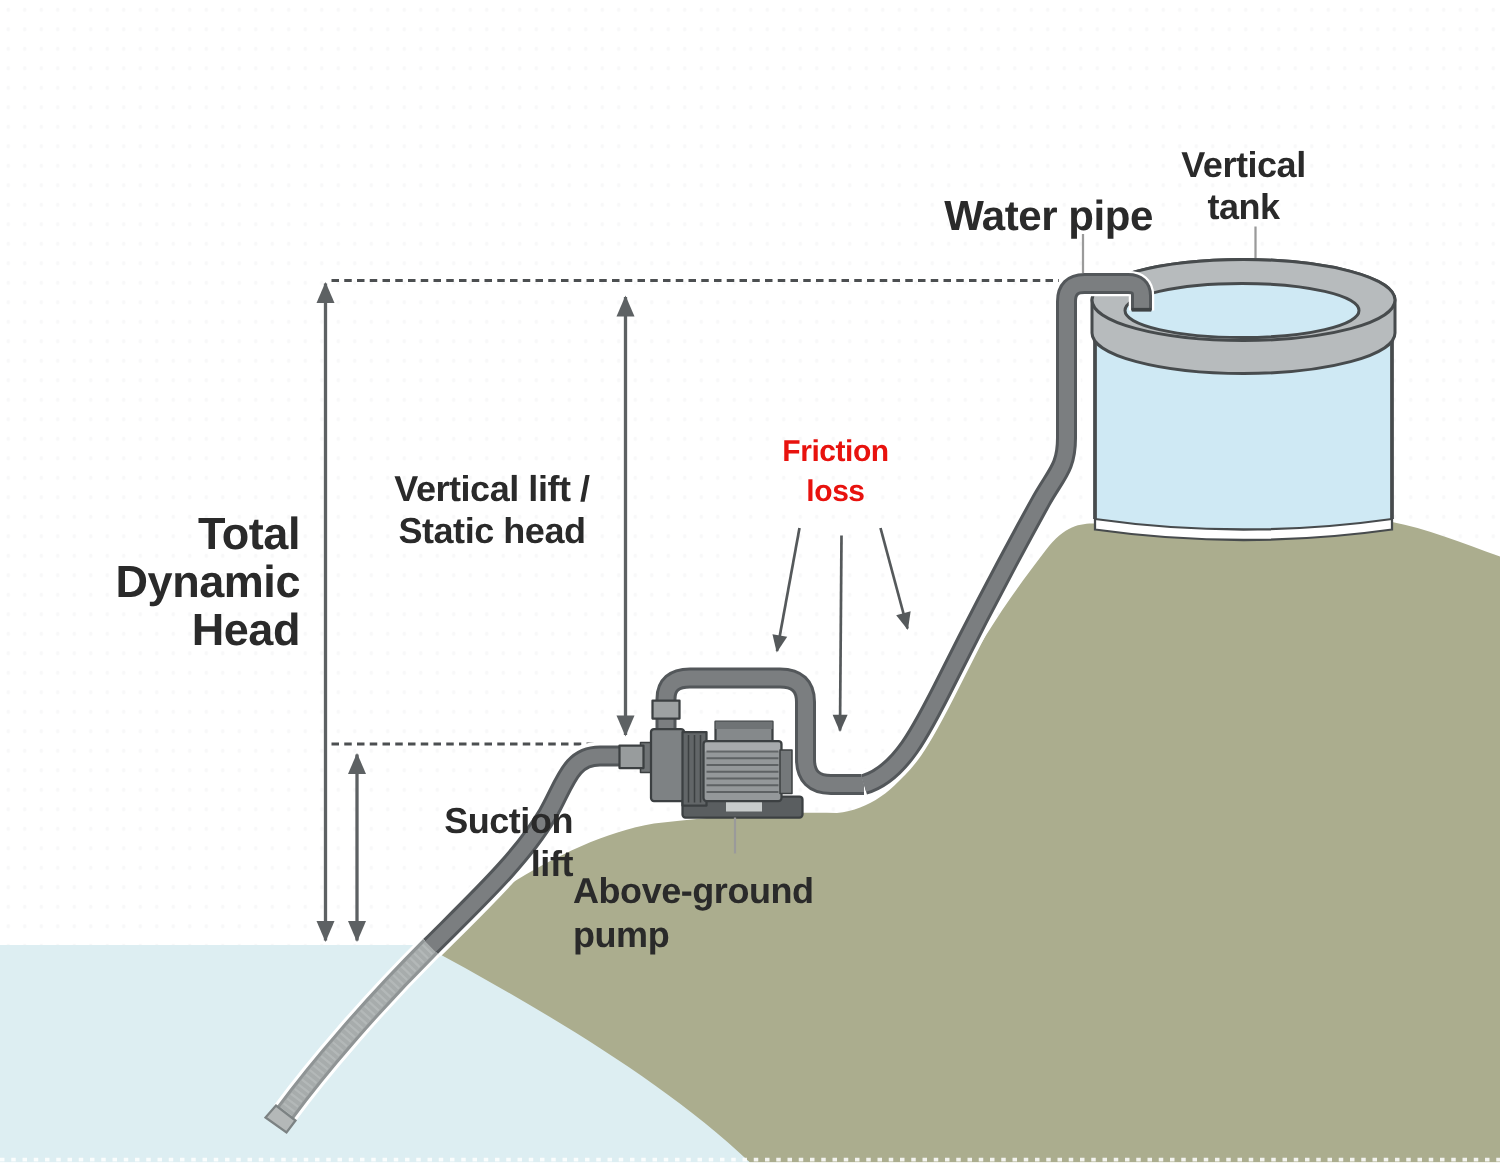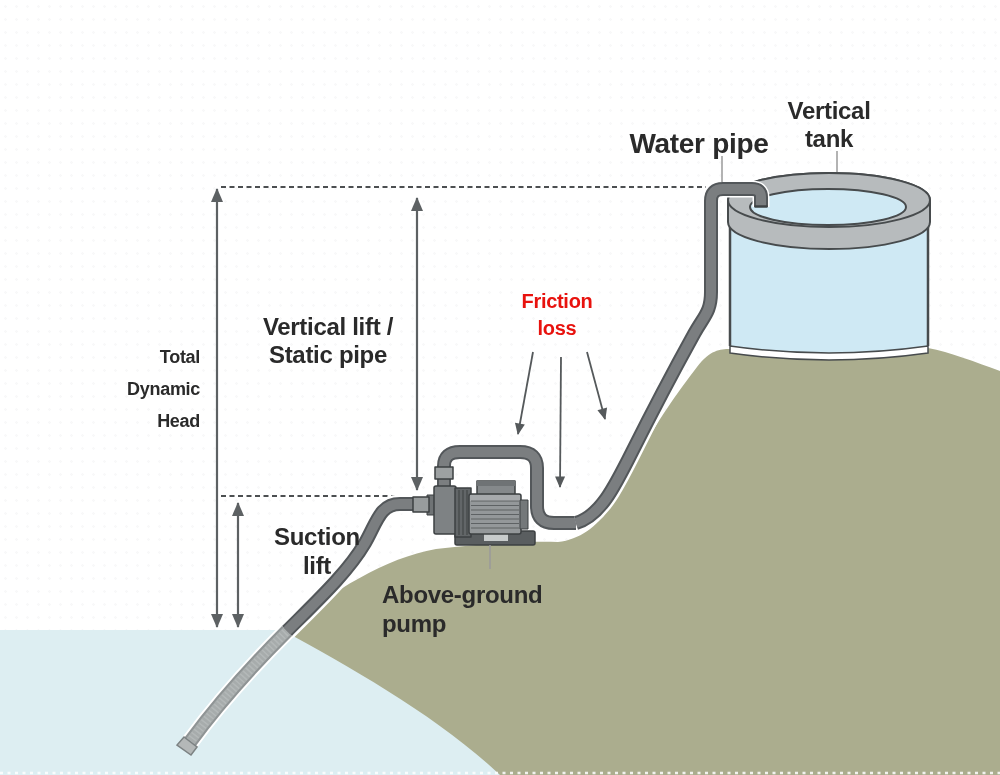--- a/index.html
+++ b/index.html
@@ -10,23 +10,23 @@
     font-family:"Liberation Sans", sans-serif;
   }
   .stage svg{position:absolute;left:0;top:0;}
   .lbl{
     position:absolute;
     font-weight:700;
     color:#2a2a2a;
     white-space:pre-line;
     letter-spacing:-0.3px;
   }
-  .lbl-tdh{left:30px;top:341px;width:170px;text-align:right;font-size:18px;line-height:32px;}
+  .lbl-tdh{left:30px;top:341px;width:170px;text-align:right;font-size:30px;line-height:32px;}
   .lbl-vl {left:233px;top:313px;width:190px;text-align:center;font-size:24px;line-height:28px;}
-  .lbl-sl {left:252px;top:523px;width:130px;text-align:center;font-size:24px;line-height:28.5px;}
+  .lbl-sl {left:252px;top:534px;width:130px;text-align:right;font-size:24px;line-height:28.5px;}
   .lbl-fl {left:487px;top:288px;width:140px;text-align:center;font-size:20px;line-height:27px;color:#e8120e;}
   .lbl-wp {left:614px;top:131px;width:170px;text-align:center;font-size:28px;line-height:26px;}
   .lbl-st {left:754px;top:97px;width:150px;text-align:center;font-size:24px;line-height:28px;}
   .lbl-ap {left:382px;top:580px;width:230px;text-align:left;font-size:24px;line-height:29px;}
 </style>
 </head>
 <body>
 
 <div class="stage">
 
@@ -138,21 +138,21 @@
     <path d="M587,352 L605,419" marker-end="url(#mArrowS)"></path>
   </g>
 
   <path d="M0,773 L1000,773" stroke="#ffffff" stroke-width="2.5" stroke-dasharray="3 4.5" opacity="0.85"></path>
 </svg>
 
   <div class="lbl lbl-tdh">Total
 Dynamic
 Head</div>
   <div class="lbl lbl-vl">Vertical lift /
-Static pipe</div>
+Static head</div>
   <div class="lbl lbl-sl">Suction
 lift</div>
   <div class="lbl lbl-fl">Friction
 loss</div>
   <div class="lbl lbl-wp">Water pipe</div>
   <div class="lbl lbl-st">Vertical
 tank</div>
   <div class="lbl lbl-ap">Above-ground
 pump</div>
 

